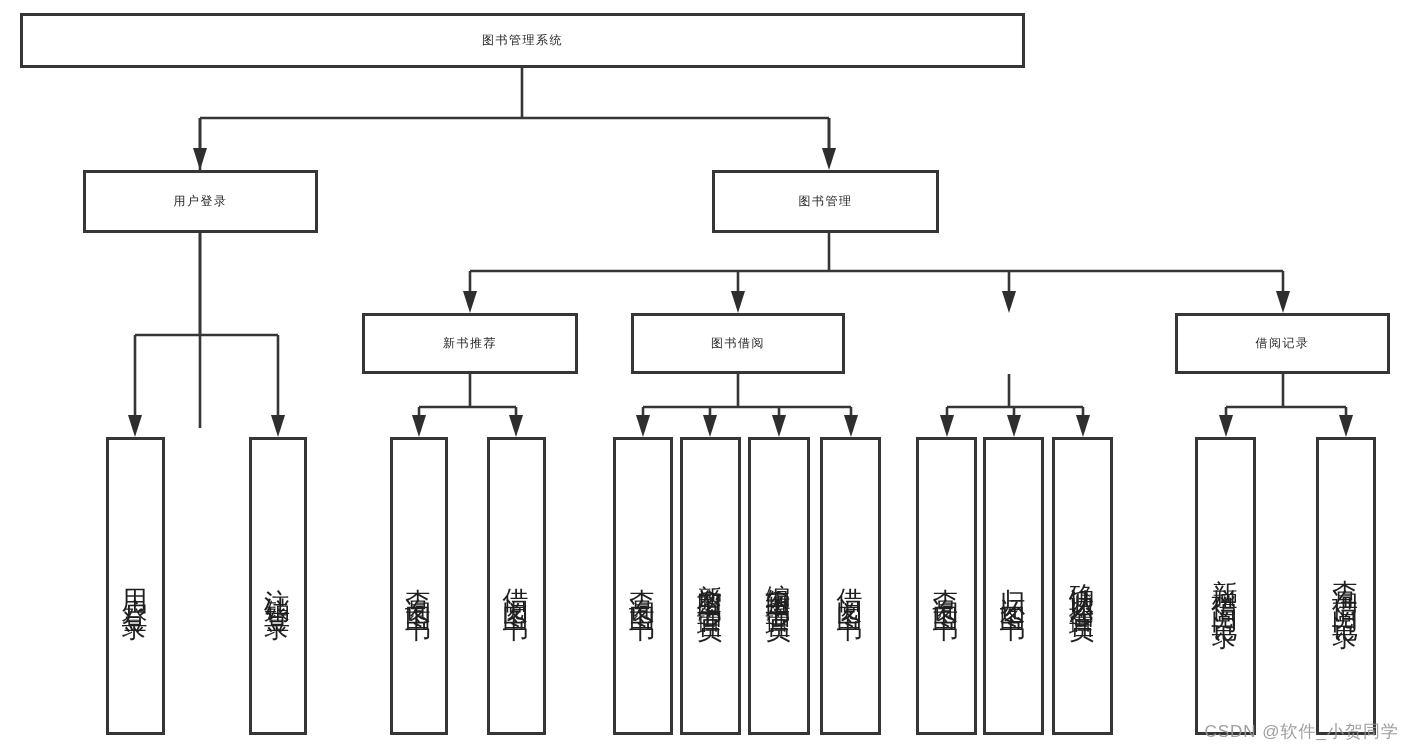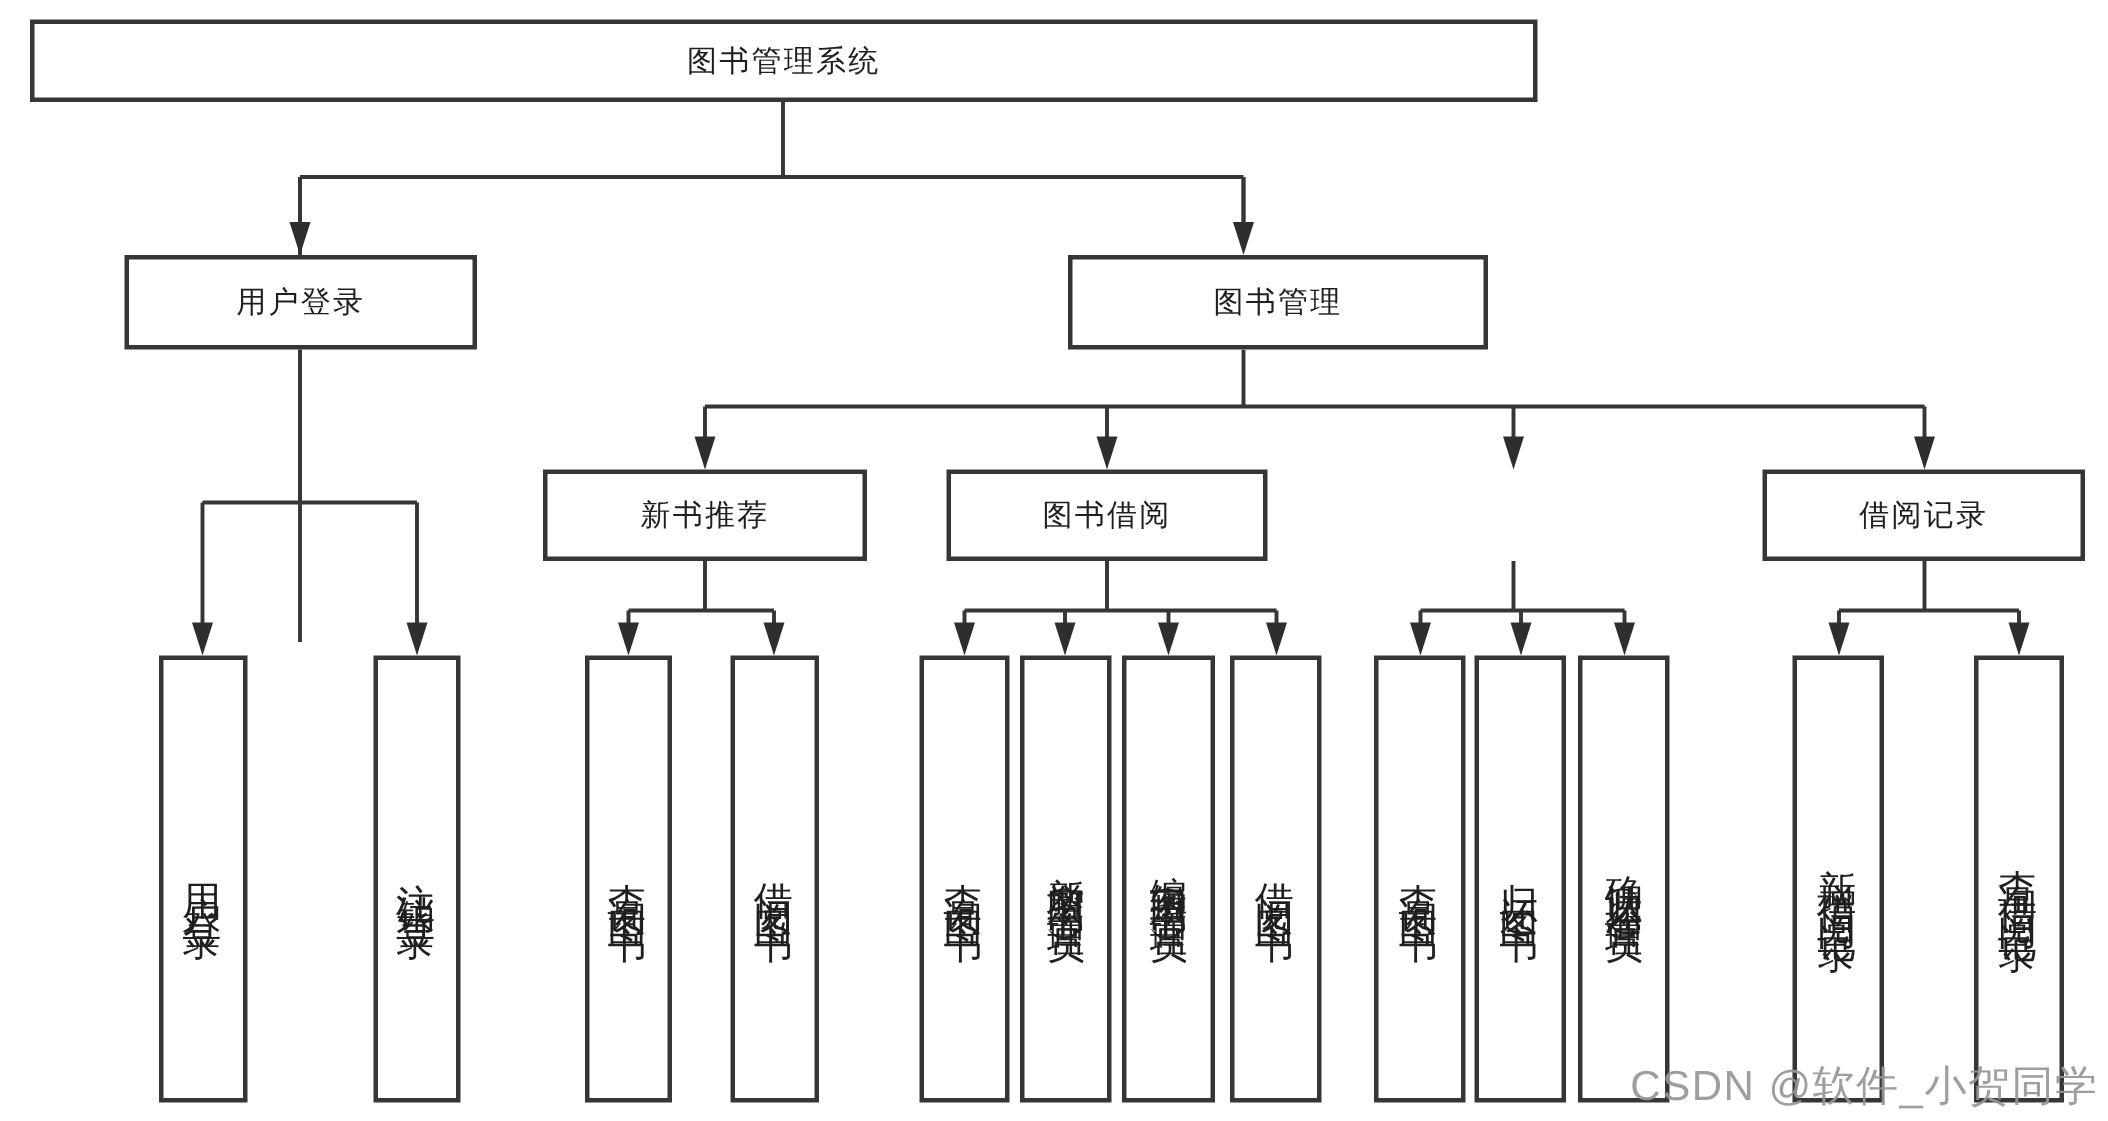--- a/index.html
+++ b/index.html
@@ -7,30 +7,30 @@
     position:relative; width:1405px; height:747px; background:#ffffff;
     font-family:"Liberation Sans","DejaVu Sans",sans-serif; overflow:hidden;
   }
   svg.connectors { position:absolute; left:0; top:0; z-index:1; }
   .box {
     position:absolute; box-sizing:border-box; z-index:2;
     border:3px solid #363636; background:#ffffff; color:#1f1f1f;
     display:flex; align-items:center; justify-content:center;
     white-space:nowrap;
   }
-  .h { font-size:20px; letter-spacing:1.5px; }
+  .h { font-size:12px; letter-spacing:1.5px; }
   .v {
     writing-mode:vertical-rl; text-orientation:mixed;
     font-size:26px;
   }
   .sp-w { letter-spacing:9px; }
   .sp-t { letter-spacing:5px; font-size:25px; }
   .watermark {
     position:absolute; right:6px; bottom:4px; z-index:6;
-    font-size:28px; color:rgba(150,150,150,0.92); letter-spacing:1px;
+    font-size:17px; color:rgba(150,150,150,0.92); letter-spacing:1px;
     font-family:"Liberation Sans","DejaVu Sans",sans-serif;
   }
 </style>
 </head>
 <body>
 
 <div class="canvas">
 
   <svg class="connectors" width="1405" height="747" viewBox="0 0 1405 747">
 
@@ -93,21 +93,21 @@
     </g>
     <g fill="#2e2e2e" stroke="none">
       <polygon points="1219,415 1233,415 1226,437"></polygon>
       <polygon points="1339,415 1353,415 1346,437"></polygon>
     </g>
   </svg>
 
   <div class="box h" style="left:20px;top:13px;width:1005px;height:55px">图书管理系统</div>
 
   <div class="box h" style="left:83px;top:170px;width:235px;height:63px">用户登录</div>
-  <div class="box h" style="left:712px;top:170px;width:280px;height:63px">图书管理</div>
+  <div class="box h" style="left:712px;top:170px;width:227px;height:63px">图书管理</div>
 
   <div class="box h" style="left:362px;top:313px;width:216px;height:61px">新书推荐</div>
   <div class="box h" style="left:631px;top:313px;width:214px;height:61px">图书借阅</div>
   <div class="box h" style="left:1175px;top:313px;width:215px;height:61px">借阅记录</div>
 
   <div class="box v sp-w" style="left:106px;top:437px;width:59px;height:298px">用户登录</div>
   <div class="box v sp-w" style="left:249px;top:437px;width:58px;height:298px">注销登录</div>
 
   <div class="box v sp-w" style="left:390px;top:437px;width:58px;height:298px">查询图书</div>
   <div class="box v sp-w" style="left:487px;top:437px;width:59px;height:298px">借阅图书</div>

